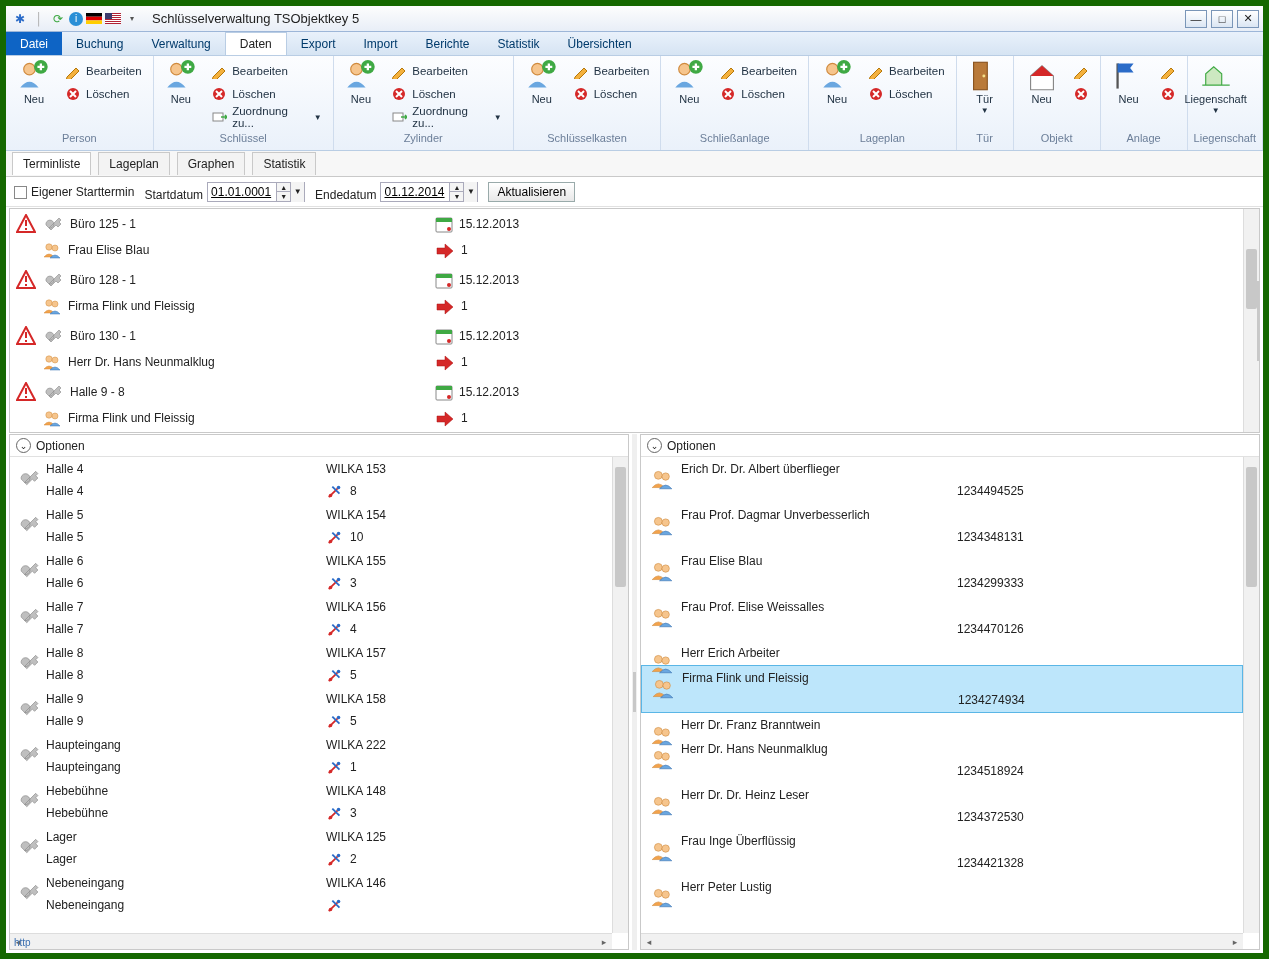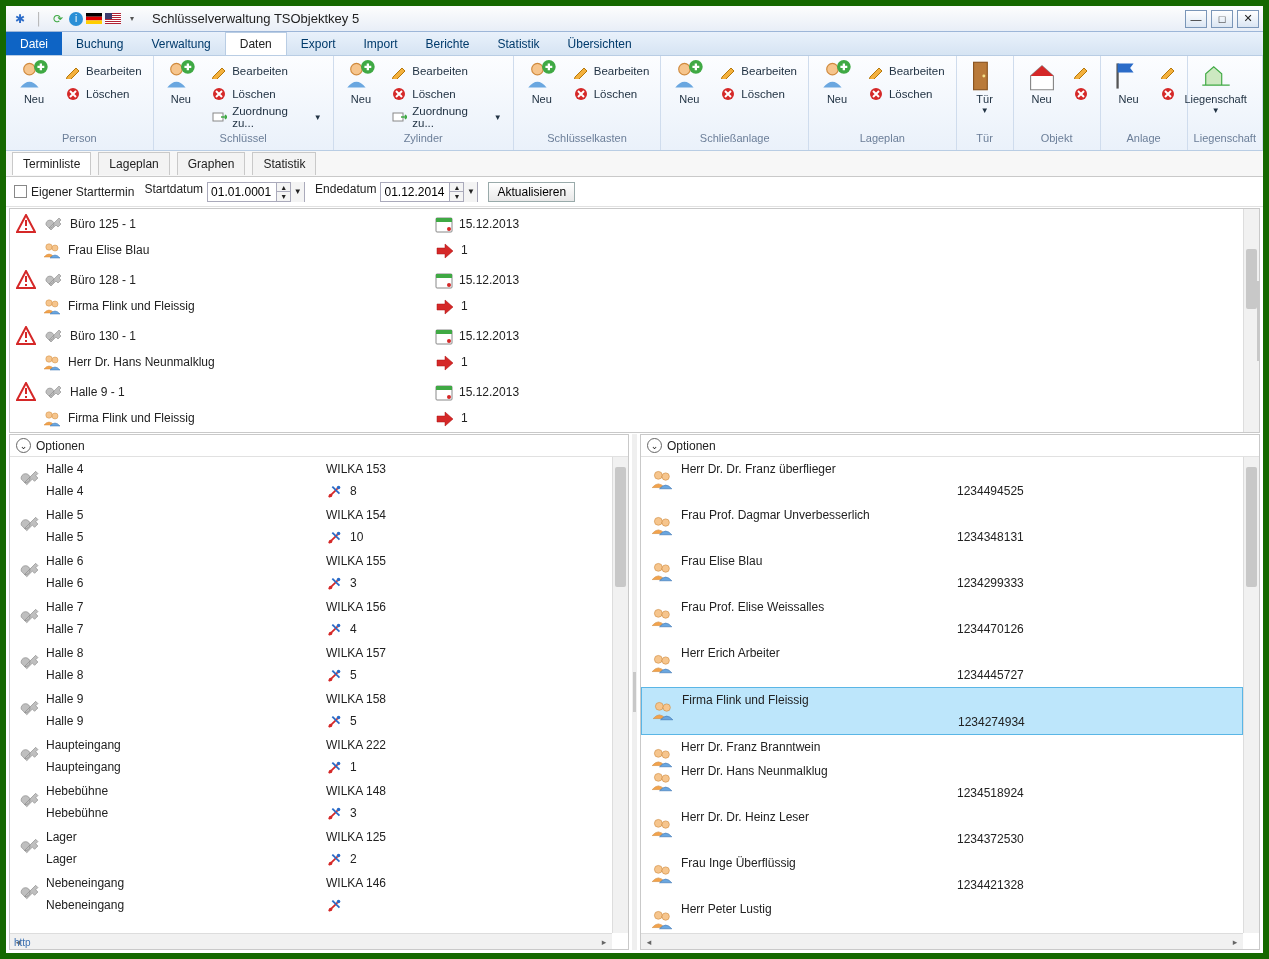--- a/index.html
+++ b/index.html
@@ -35,23 +35,23 @@
 .smallbtn .sicon { width: 16px; height: 16px; display: inline-flex; }
 
 
 .subtabs { height: 26px; background: #f7f7f7; display: flex; align-items: flex-start; border-bottom: 1px solid #c9c9c9; padding-left: 6px; gap: 8px; }
 .subtab { padding: 4px 10px; border: 1px solid #c9c9c9; border-bottom: none; background: #f3f3f3; font-size: 12px; cursor: pointer; position: relative; top: 1px; margin-right: -1px; }
 .subtab.active { background: #fff; }
 
 
 .filterbar { height: 30px; background: #fff; display: flex; align-items: center; gap: 10px; padding: 0 8px; border-bottom: 1px solid #e1e1e1; }
 .checkbox { width: 13px; height: 13px; border: 1px solid #888; background: #fff; display: inline-block; }
-.fld { display: flex; align-items: flex-start; gap: 4px; }
+.fld { display: flex; align-items: flex-end; gap: 4px; }
 .datein { border: 1px solid #aab; height: 20px; display: flex; align-items: center; }
-.datein input { border: none; width: 68px; padding: 0 3px; font-size: 12px; outline: none; }
+.datein input { border: none; width: 68px; padding: 0 3px; font-size: 12px; outline: none; text-decoration: underline; }
 .spin { width: 14px; display: flex; flex-direction: column; border-left: 1px solid #aab; }
 .spin div { height: 9px; font-size: 7px; text-align: center; line-height: 9px; border-bottom: 1px solid #aab; cursor: pointer; background: #f4f4f4; }
 .spin div:last-child { border-bottom: none; }
 .ddbtn { width: 14px; height: 20px; border-left: 1px solid #aab; display: flex; align-items: center; justify-content: center; font-size: 8px; cursor: pointer; background: #f4f4f4; }
 .actbtn { border: 1px solid #9aa; background: linear-gradient(#fff,#e8e8e8); padding: 2px 8px; font-size: 12px; cursor: pointer; }
 
 
 .maincontent { flex: 1; display: flex; flex-direction: column; min-height: 0; }
 .termin-pane { height: 225px; border: 1px solid #c9c9c9; margin: 1px 3px; position: relative; overflow: hidden; }
 .termin-scroll { position: absolute; inset: 0 16px 0 0; overflow-y: hidden; }
@@ -661,21 +661,21 @@
          <span class="warn-icon">
                   <svg width="20" height="20" viewBox="0 0 20 20">
                     <use href="#svg-warn"></use>
                   </svg>
                 </span>
          <span class="key-icon">
                   <svg width="22" height="18" viewBox="0 0 20 18">
                     <use href="#svg-key"></use>
                   </svg>
                 </span>
-         <span>Halle 9 - 1</span>
+         <span>Halle 9 - 8</span>
        </div>
        <div class="col2">
          <span class="cal-icon">
                   <svg width="18" height="18" viewBox="0 0 18 18">
                     <use href="#svg-cal"></use>
                   </svg>
                 </span>
          <span>15.12.2013</span>
        </div>
      </div>
@@ -995,21 +995,21 @@
           <span>Optionen</span>
         </div>
         <div class="pane-body">
           <div class="pane-scroll" id="peoplelist">
               <div class="person-item">
      <div class="person-row">
        <div class="pc1">
          <span class="pimg"><svg width="26" height="22" viewBox="0 0 20 18">
                         <use href="#svg-people"></use>
                       </svg></span>
-         <span>Herr Dr. Dr. Franz überflieger</span>
+         <span>Erich Dr. Dr. Albert überflieger</span>
        </div>
      </div>
      <div class="person-row">
        <div class="pc1"></div>
        <div class="pc2">
                     <span>1234494525</span>
                   </div>
      </div>
    </div>
               <div class="person-item">
@@ -1061,26 +1061,20 @@
      </div>
    </div>
               <div class="person-item">
      <div class="person-row">
        <div class="pc1">
          <span class="pimg"><svg width="26" height="22" viewBox="0 0 20 18">
                         <use href="#svg-people"></use>
                       </svg></span>
          <span>Herr Erich Arbeiter</span>
        </div>
-     </div>
-     <div class="person-row">
-       <div class="pc1"></div>
-       <div class="pc2">
-                    <span>1234445727</span>
-                  </div>
      </div>
    </div>
               <div class="person-item selected">
      <div class="person-row">
        <div class="pc1">
          <span class="pimg"><svg width="26" height="22" viewBox="0 0 20 18">
                         <use href="#svg-people"></use>
                       </svg></span>
          <span>Firma Flink und Fleissig</span>
        </div>

